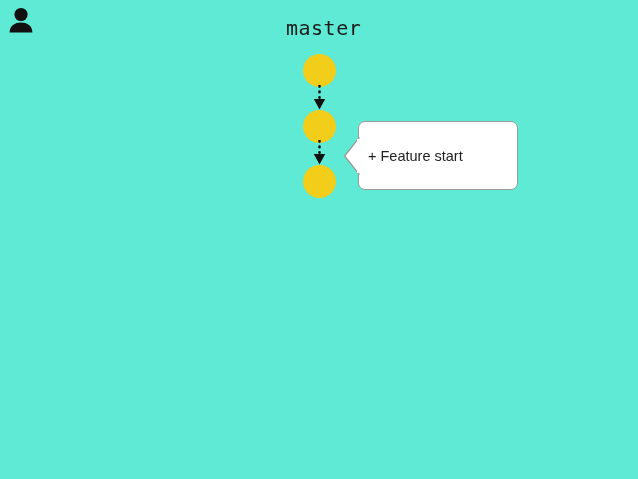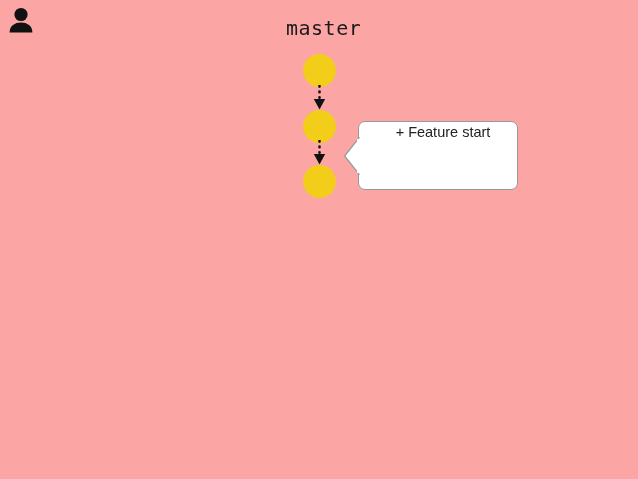--- a/index.html
+++ b/index.html
@@ -15,21 +15,21 @@
     font-family: "Liberation Sans", sans-serif;
     -webkit-font-smoothing: antialiased;
   }
 
   #slide {
     position: absolute;
     left: 0;
     top: 0;
     width: 638px;
     height: 479px;
-    background: #fca5a5;
+    background: #5eead4;
   }
 
   
   #person-icon {
     position: absolute;
     left: 8px;
     top: 6px;
     width: 26px;
     height: 28px;
   }
@@ -102,21 +102,21 @@
     width: 18px;
     height: 38px;
   }
   #callout-text {
     position: absolute;
     left: 17px;
     top: 0;
     width: 158px;
     height: 69px;
     display: flex;
-    flex-direction: row;
+    flex-direction: column;
     justify-content: center;
     padding-left: 8px;
     box-sizing: border-box;
   }
   .callout-line {
     font-family: "Liberation Sans", sans-serif;
     font-size: 14.5px;
     line-height: 22px;
     color: #222222;
     white-space: nowrap;

